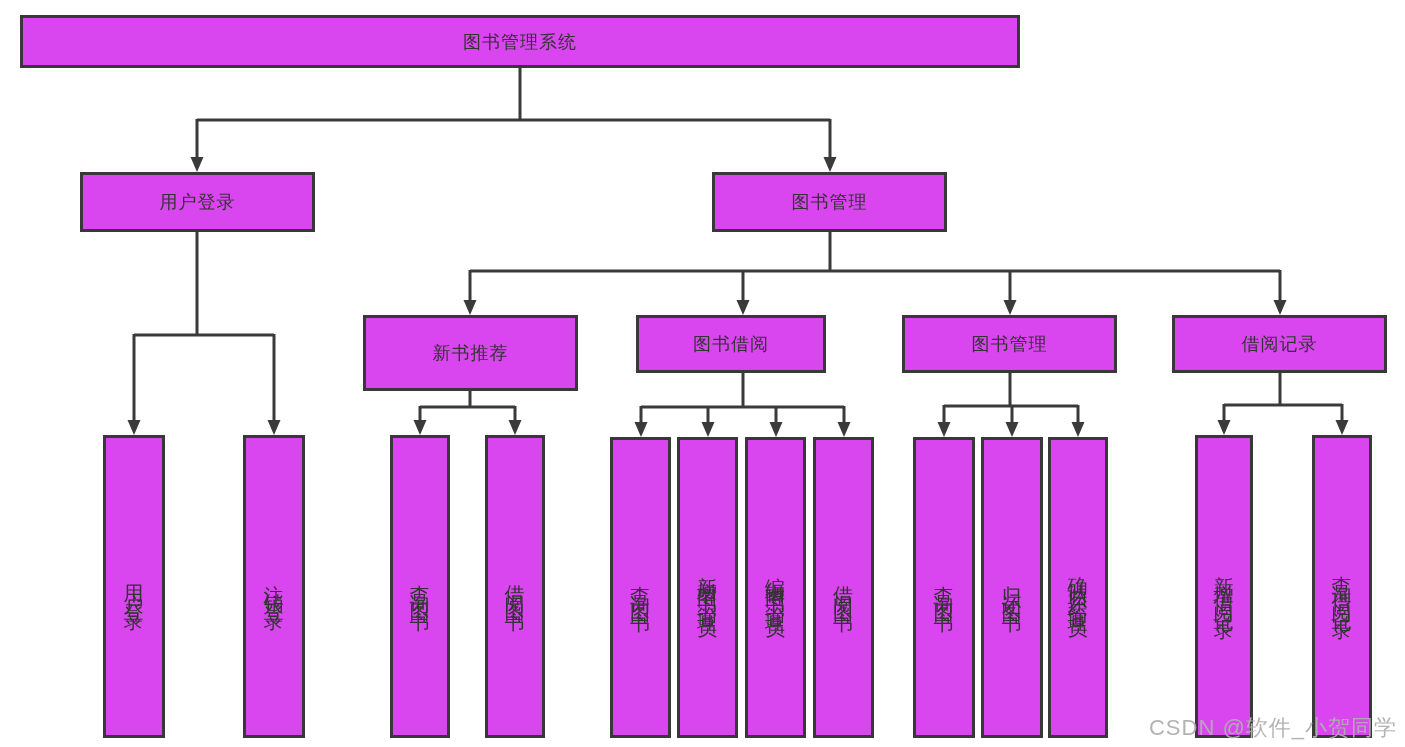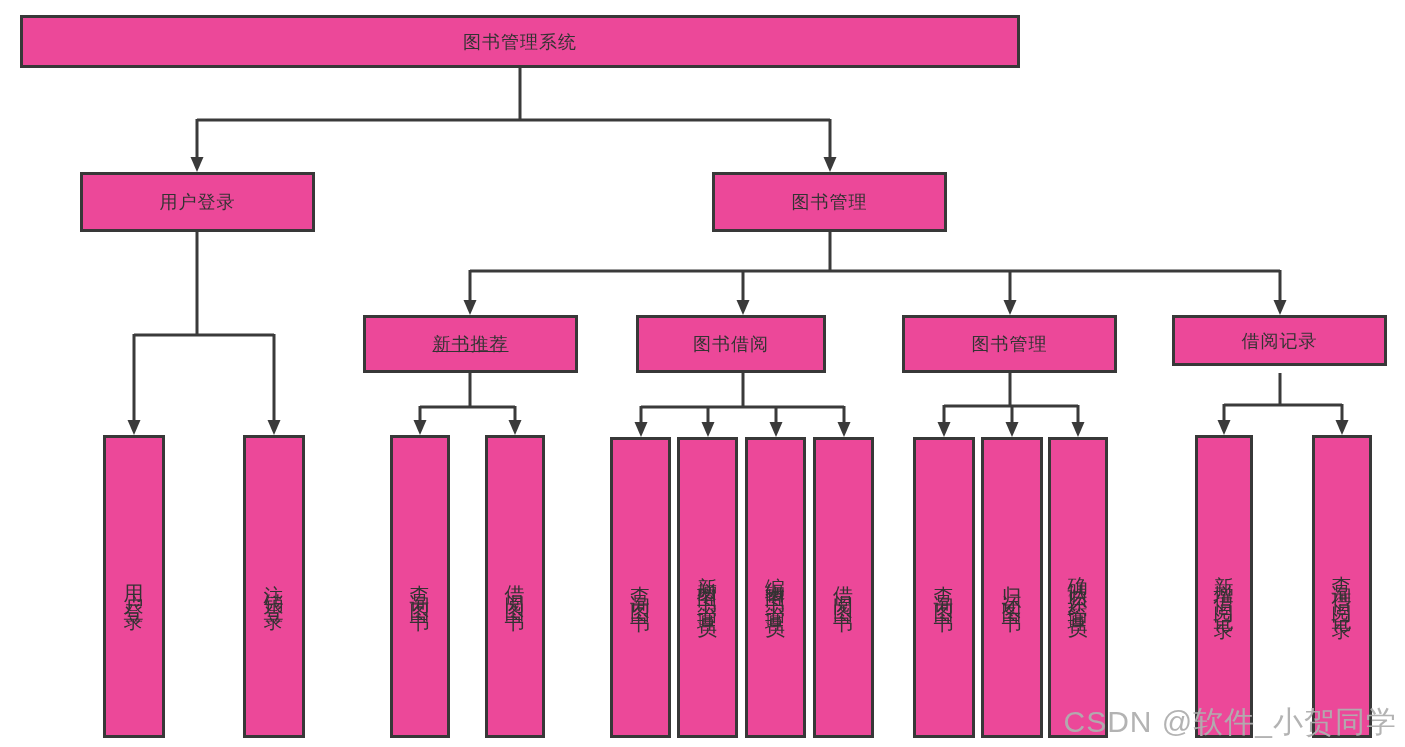--- a/index.html
+++ b/index.html
@@ -16,21 +16,21 @@
     overflow: hidden;
   }
   .connector-layer {
     position: absolute;
     left: 0; top: 0;
     width: 1405px; height: 747px;
     z-index: 0;
   }
   .node {
     position: absolute;
-    background: #ec4899;
+    background: #d946ef;
     border: 3px solid #383838;
     box-sizing: border-box;
     display: flex;
     align-items: center;
     justify-content: center;
     color: #333333;
     z-index: 1;
   }
   .h-node { font-size: 18px; letter-spacing: 1px; }
   .v-node {
@@ -39,44 +39,44 @@
     font-size: 20px;
     letter-spacing: 9px;
     line-height: 1;
   }
   .v-node.long { letter-spacing: 6px; }
 
   
   #n-root            { left: 20px;   top: 15px;  width: 1000px; height: 53px; }
   #n-user-login-br   { left: 80px;   top: 172px; width: 235px;  height: 60px; }
   #n-book-mgmt       { left: 712px;  top: 172px; width: 235px;  height: 60px; }
-  #n-new-book-rec    { left: 363px;  top: 315px; width: 215px;  height: 58px; text-decoration: underline; }
+  #n-new-book-rec    { left: 363px;  top: 315px; width: 215px;  height: 76px; }
   #n-book-borrow     { left: 636px;  top: 315px; width: 190px;  height: 58px; }
   #n-current-borrow  { left: 902px;  top: 315px; width: 215px;  height: 58px; }
-  #n-borrow-record   { left: 1172px; top: 315px; width: 215px;  height: 51px; }
+  #n-borrow-record   { left: 1172px; top: 315px; width: 215px;  height: 58px; }
 
   #l-user-login   { left: 103px;  top: 435px; width: 62px; height: 303px; }
   #l-logout       { left: 243px;  top: 435px; width: 62px; height: 303px; }
   #l-nbr-query    { left: 390px;  top: 435px; width: 60px; height: 303px; }
   #l-nbr-borrow   { left: 485px;  top: 435px; width: 60px; height: 303px; }
   #l-bb-query     { left: 610px;  top: 437px; width: 61px; height: 301px; }
   #l-bb-add       { left: 677px;  top: 437px; width: 61px; height: 301px; }
   #l-bb-edit      { left: 745px;  top: 437px; width: 61px; height: 301px; }
   #l-bb-borrow    { left: 813px;  top: 437px; width: 61px; height: 301px; }
   #l-cb-query     { left: 913px;  top: 437px; width: 62px; height: 301px; }
   #l-cb-return    { left: 981px;  top: 437px; width: 62px; height: 301px; }
   #l-cb-confirm   { left: 1048px; top: 437px; width: 60px; height: 301px; }
   #l-br-add       { left: 1195px; top: 435px; width: 58px; height: 303px; }
   #l-br-query     { left: 1312px; top: 435px; width: 60px; height: 303px; }
 
   .watermark {
     position: absolute;
     right: 8px;
     bottom: 4px;
-    font-size: 30px;
+    font-size: 22px;
     color: rgba(175,175,175,0.95);
     z-index: 2;
     letter-spacing: 1px;
     white-space: nowrap;
   }
 </style>
 </head>
 <body>
 
 <div class="canvas">

